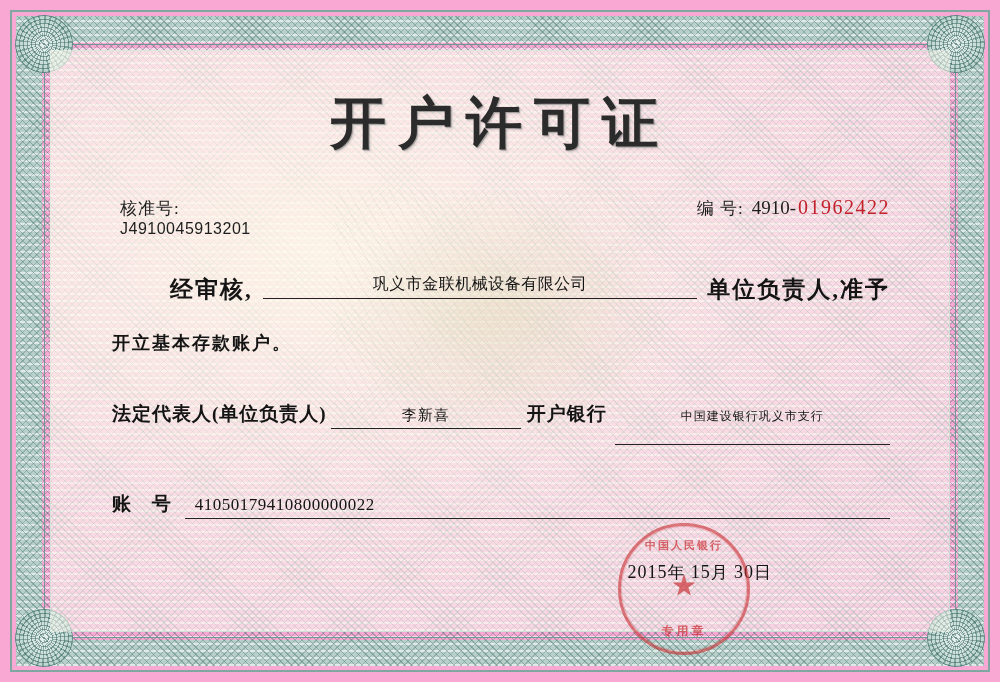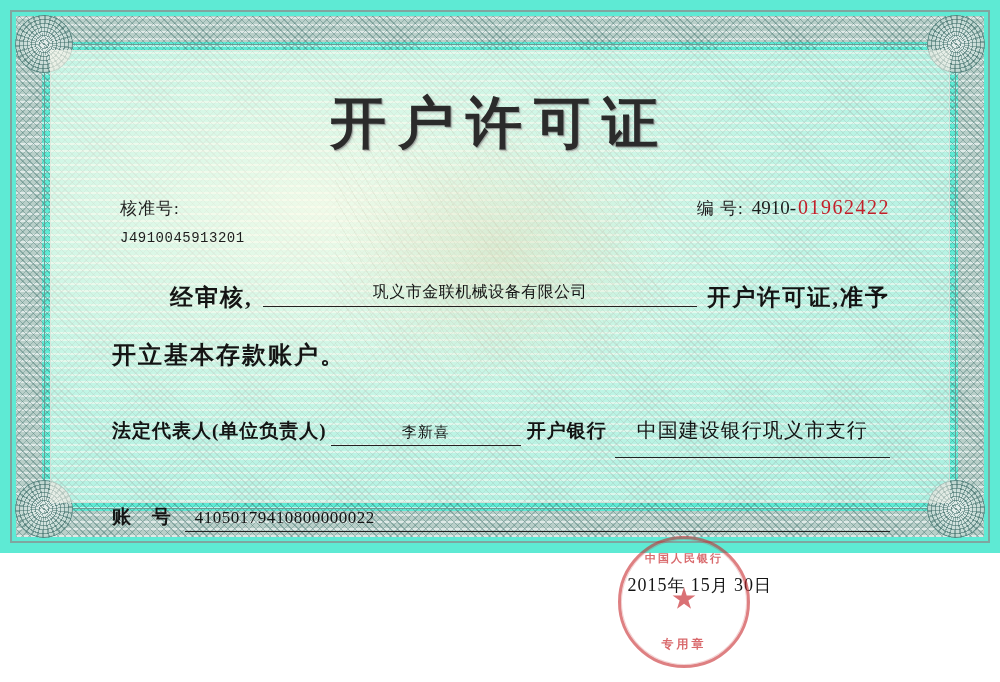--- a/index.html
+++ b/index.html
@@ -10,22 +10,22 @@
   body {
     width: 1000px;
     height: 682px;
     font-family: "Liberation Serif", serif;
     overflow: hidden;
   }
 
   .certificate {
     position: relative;
     width: 1000px;
-    height: 553px;
-    background: #5eead4;
+    height: 682px;
+    background: #f9a8d4;
     box-sizing: border-box;
   }
 
   
   .border-outer {
     position: absolute;
     left: 10px; top: 10px; right: 10px; bottom: 10px;
     border: 2px solid #7fa6a0;
     box-sizing: border-box;
   }
@@ -135,24 +135,23 @@
     color: #1d1d1d;
   }
   .approval {
     display: flex;
     align-items: baseline;
     flex-direction: column;
   }
   .approval .label { letter-spacing: 1px; }
   .approval .value {
     margin-left: 8px;
-    font-family: Liberation Mono, monospace;
-    font-size: 14px;
+    font-family: Liberation Sans, sans-serif;
+    font-size: 16px;
     letter-spacing: 0.5px;
-    margin-top: 10px;
   }
   .serial {
     display: flex;
     align-items: baseline;
     font-size: 17px;
   }
   .serial .label { letter-spacing: 1px; }
   .serial .prefix {
     margin-left: 8px;
     font-size: 19px;
@@ -185,21 +184,21 @@
     border-bottom: 1.5px solid #222;
     text-align: center;
     font-size: 16px;
     font-weight: 400;
     letter-spacing: 0.5px;
     padding-bottom: 3px;
     min-width: 330px;
   }
   .line2 {
     margin-top: 26px;
-    font-size: 24px;
+    font-size: 18px;
     font-weight: 700;
     letter-spacing: 2px;
   }
 
   .row-rep {
     display: flex;
     align-items: baseline;
     margin-top: 46px;
     font-size: 19px;
     font-weight: 700;
@@ -213,23 +212,23 @@
     text-align: center;
     font-size: 15px;
     font-weight: 400;
     padding-bottom: 3px;
   }
   .fill-bank {
     flex: 1;
     margin-left: 8px;
     border-bottom: 1.3px solid #222;
     text-align: center;
-    font-size: 20px;
+    font-size: 12px;
     font-weight: 400;
-    padding-bottom: 13px;
+    padding-bottom: 19px;
   }
 
   .row-account {
     display: flex;
     align-items: baseline;
     margin-top: 46px;
     font-size: 19px;
     font-weight: 700;
     letter-spacing: 1px;
   }
@@ -334,21 +333,21 @@
         <span class="label">编 号:</span>
         <span class="prefix">4910-</span>
         <span class="code">01962422</span>
       </div>
     </div>
 
     <div class="body-block">
       <div class="line1">
         <span class="lead">经审核,</span>
         <span class="fill-company">巩义市金联机械设备有限公司</span>
-        <span class="tail">开户许可证,准予</span>
+        <span class="tail">单位负责人,准予</span>
       </div>
       <div class="line2">开立基本存款账户。</div>
 
       <div class="row-rep">
         <span class="lbl">法定代表人(单位负责人)</span>
         <span class="fill-rep">李新喜</span>
         <span class="lbl">开户银行</span>
         <span class="fill-bank">中国建设银行巩义市支行</span>
       </div>
 

